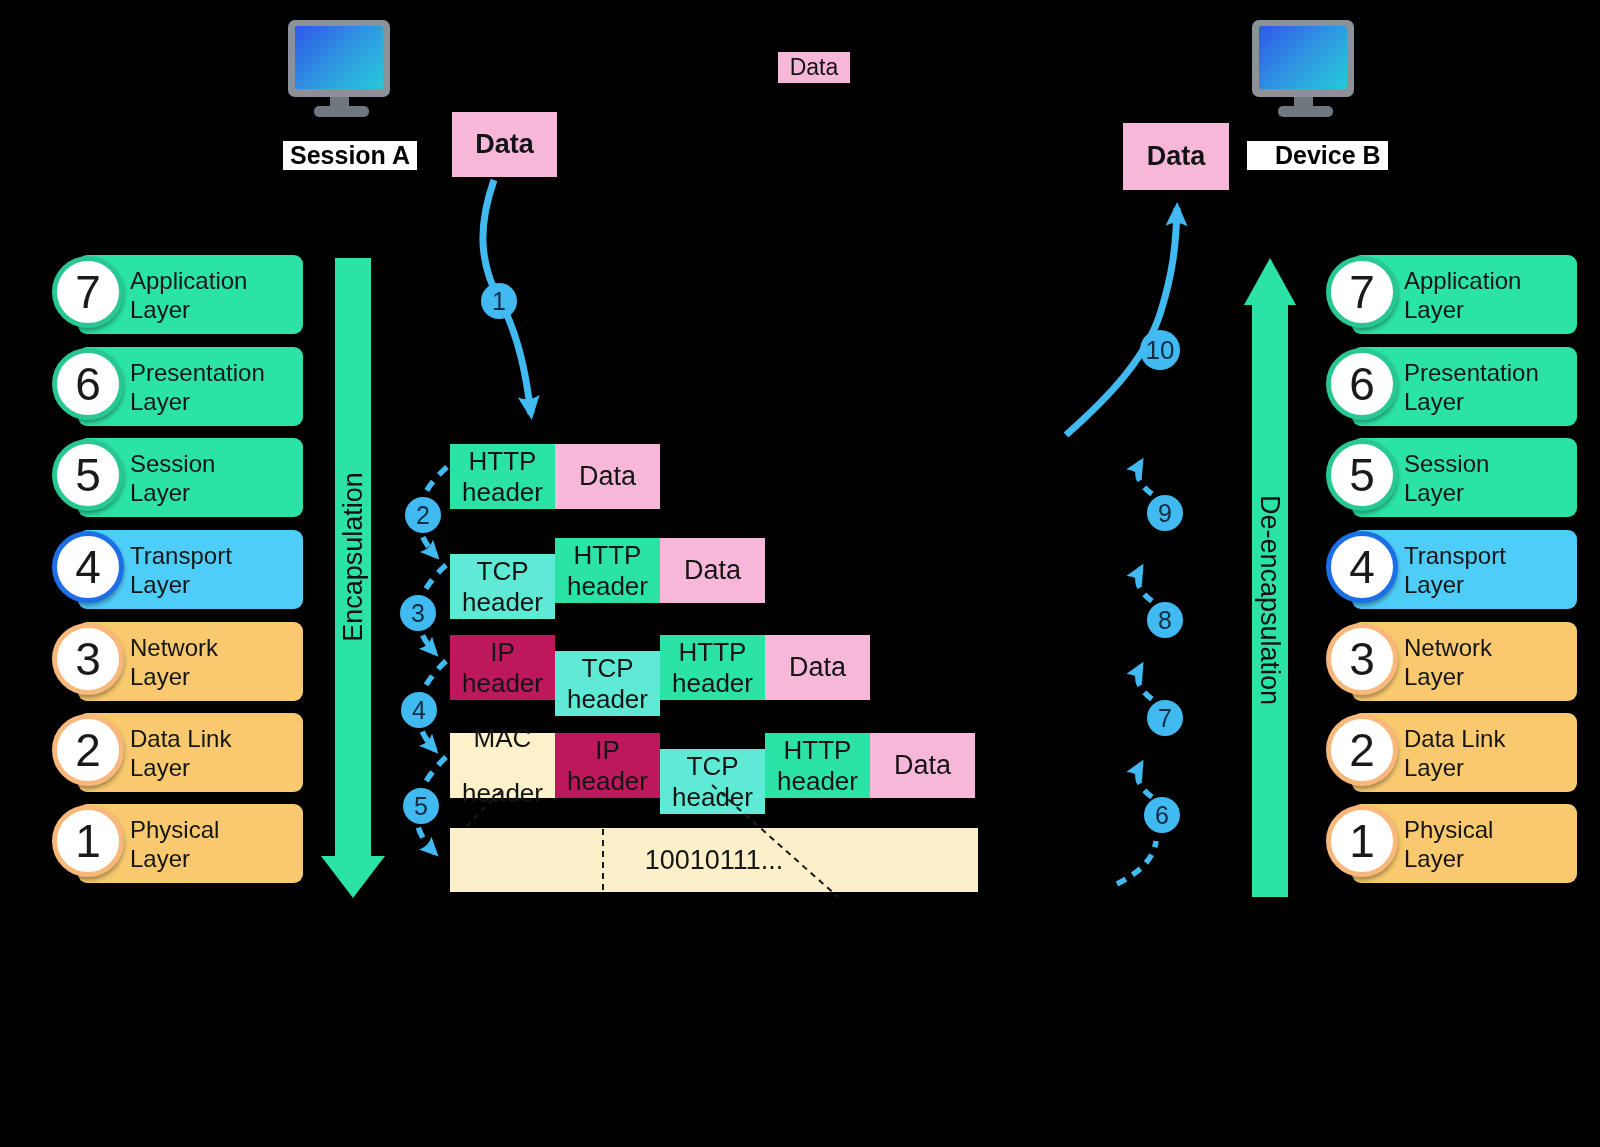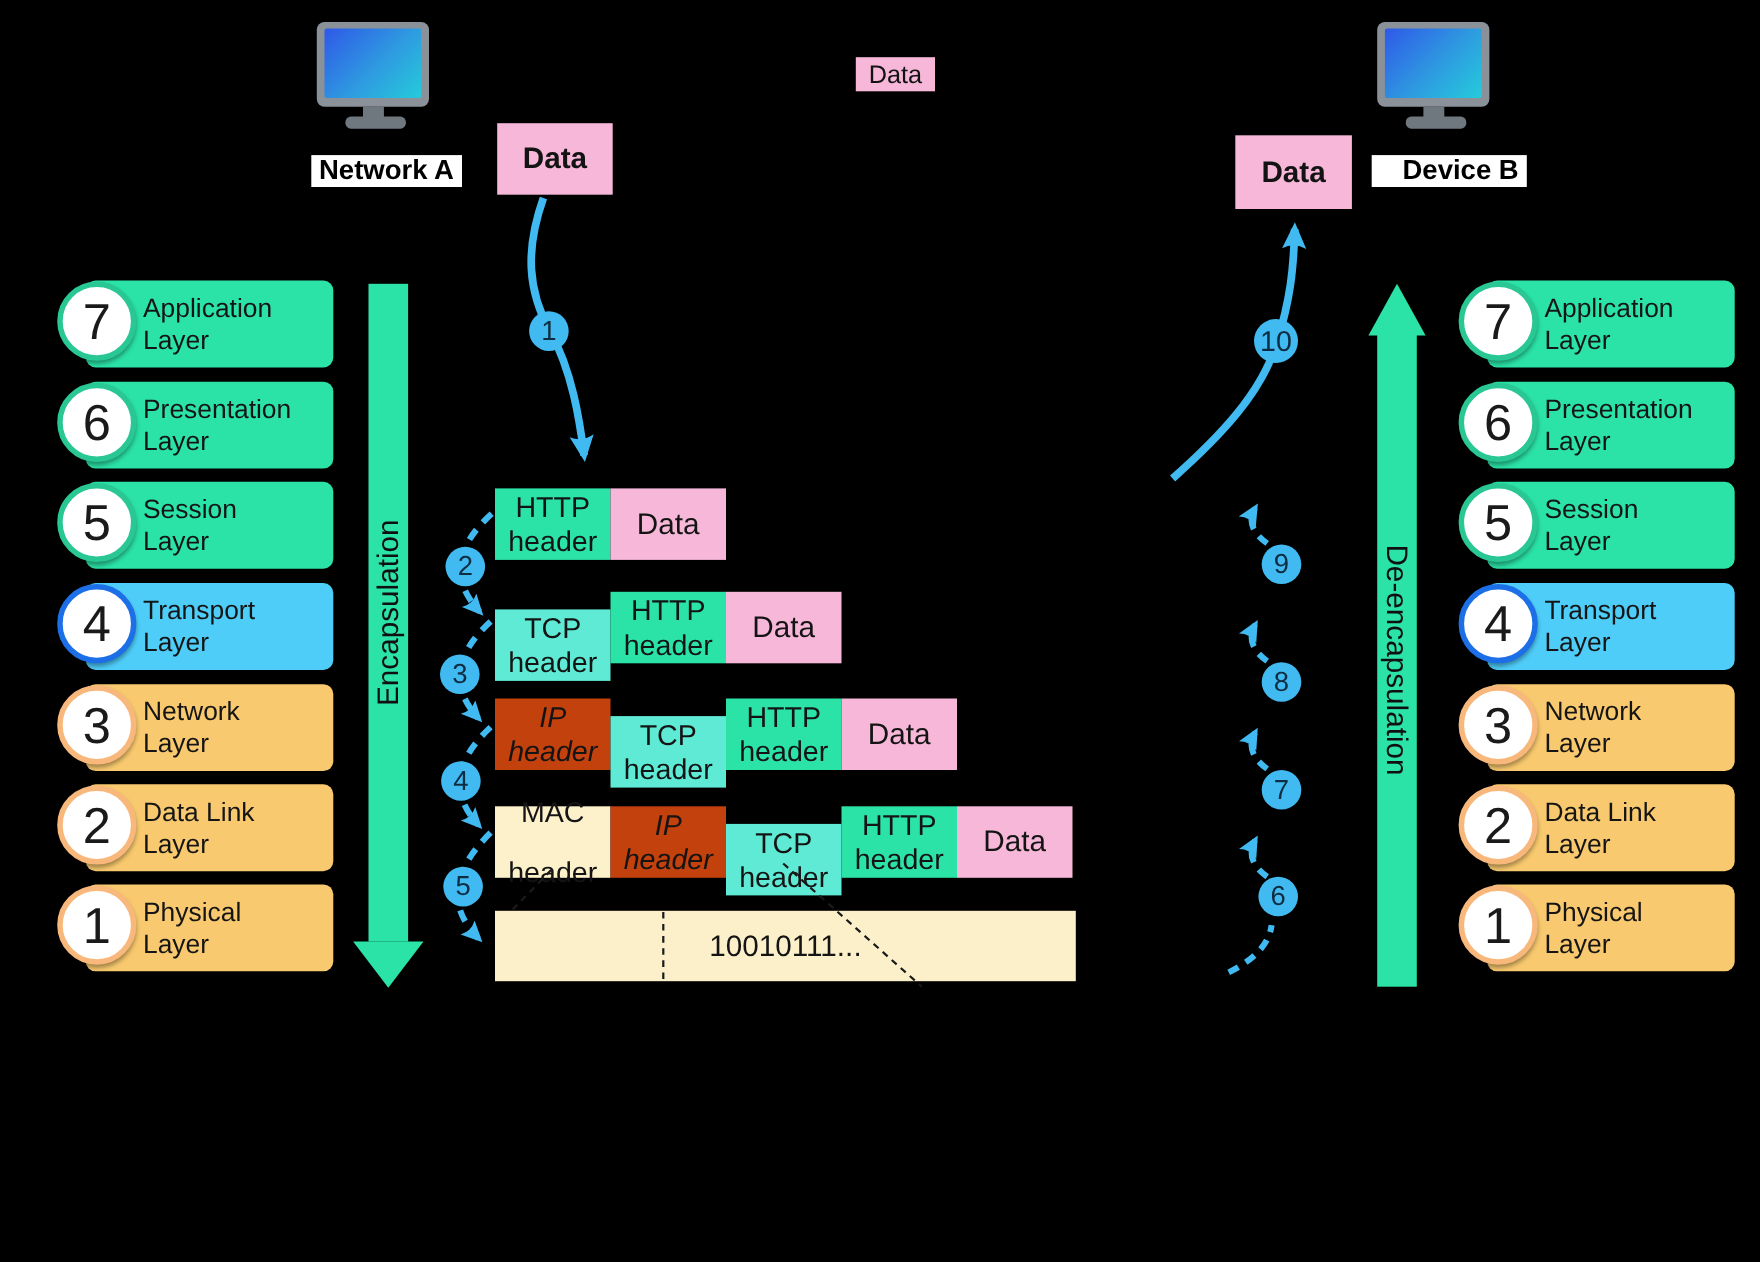--- a/index.html
+++ b/index.html
@@ -18,39 +18,39 @@
   .chip-blue {background:#4ECDF8;}  .chip-blue  .num{border-color:#1D6FE8;}
   .chip-orange{background:#F8C96E;} .chip-orange .num{border-color:#F9B87B;}
 
   
   .prow{position:absolute;display:flex;}
   .seg{width:105px;height:65px;display:flex;flex-direction:column;align-items:center;justify-content:center;
        font-size:26px;line-height:31px;color:#141414;}
   .seg span{display:block;text-align:center;}
   .seg-green {background:#2BE3A7;}
   .seg-blue  {background:#5eead4;margin-top:16px;}
-  .seg-orange{background:#c2410c;font-style:italic;}
+  .seg-orange{background:#be185d;}
   .seg-cream {background:#FCF1CB;gap:24px;}
   .seg-pink  {background:#F6B7D9;font-size:27px;}
 
   .binary{position:absolute;left:450px;top:828px;width:528px;height:64px;background:#FBF0CA;
           display:flex;align-items:center;justify-content:center;font-size:27px;color:#141414;}
 
   
   .vbar{position:absolute;background:#2BE3A7;}
   .vbar-headdown{position:absolute;width:0;height:0;border-left:32px solid transparent;
                  border-right:32px solid transparent;border-top:42px solid #2BE3A7;}
   .vbar-headup{position:absolute;width:0;height:0;border-left:26px solid transparent;
                border-right:26px solid transparent;border-bottom:47px solid #2BE3A7;}
   .vbar-text{position:absolute;width:600px;height:36px;text-align:center;font-size:27px;line-height:36px;color:#101010;}
 
   
   .step{position:absolute;width:36px;height:36px;border-radius:50%;background:#41BAF1;color:#0E2C42;
         display:flex;align-items:center;justify-content:center;font-size:25px;z-index:6;}
-  .step-lg{width:40px;height:40px;font-size:26px;}
+  .step-lg{width:40px;height:40px;font-size:26px;margin-top:40px;}
 
   
   .databox{position:absolute;background:#F6B7D9;display:flex;align-items:center;justify-content:center;
            color:#131313;font-weight:bold;font-size:27px;}
   .databox.small{font-weight:normal;font-size:23px;}
   .devlabel{position:absolute;background:#fff;color:#000;font-weight:bold;font-size:25px;
             padding:1px 7px;line-height:27px;}
   .monitor{position:absolute;width:102px;height:96px;}
   .mon-frame{position:absolute;left:0;top:0;width:102px;height:77px;background:#8B9199;border-radius:7px;}
   .mon-screen{position:absolute;left:7px;top:6px;width:88px;height:63px;border-radius:2px;
@@ -64,21 +64,21 @@
 <body>
 
 <div class="stage">
 
   <div class="monitor" style="left:288px;top:20px;">
     <div class="mon-frame"></div>
     <div class="mon-screen"></div>
     <div class="mon-neck"></div>
     <div class="mon-base"></div>
   </div>
-  <div class="devlabel" style="left:283px;top:141px;">Network A</div>
+  <div class="devlabel" style="left:283px;top:141px;">Session A</div>
 
   <div class="monitor" style="left:1252px;top:20px;">
     <div class="mon-frame"></div>
     <div class="mon-screen"></div>
     <div class="mon-neck"></div>
     <div class="mon-base"></div>
   </div>
   <div class="devlabel" style="left:1247px;top:141px;padding-left:28px;">Device B</div>
 
   <div class="databox small" style="left:778px;top:52px;width:72px;height:31px;">Data</div>

